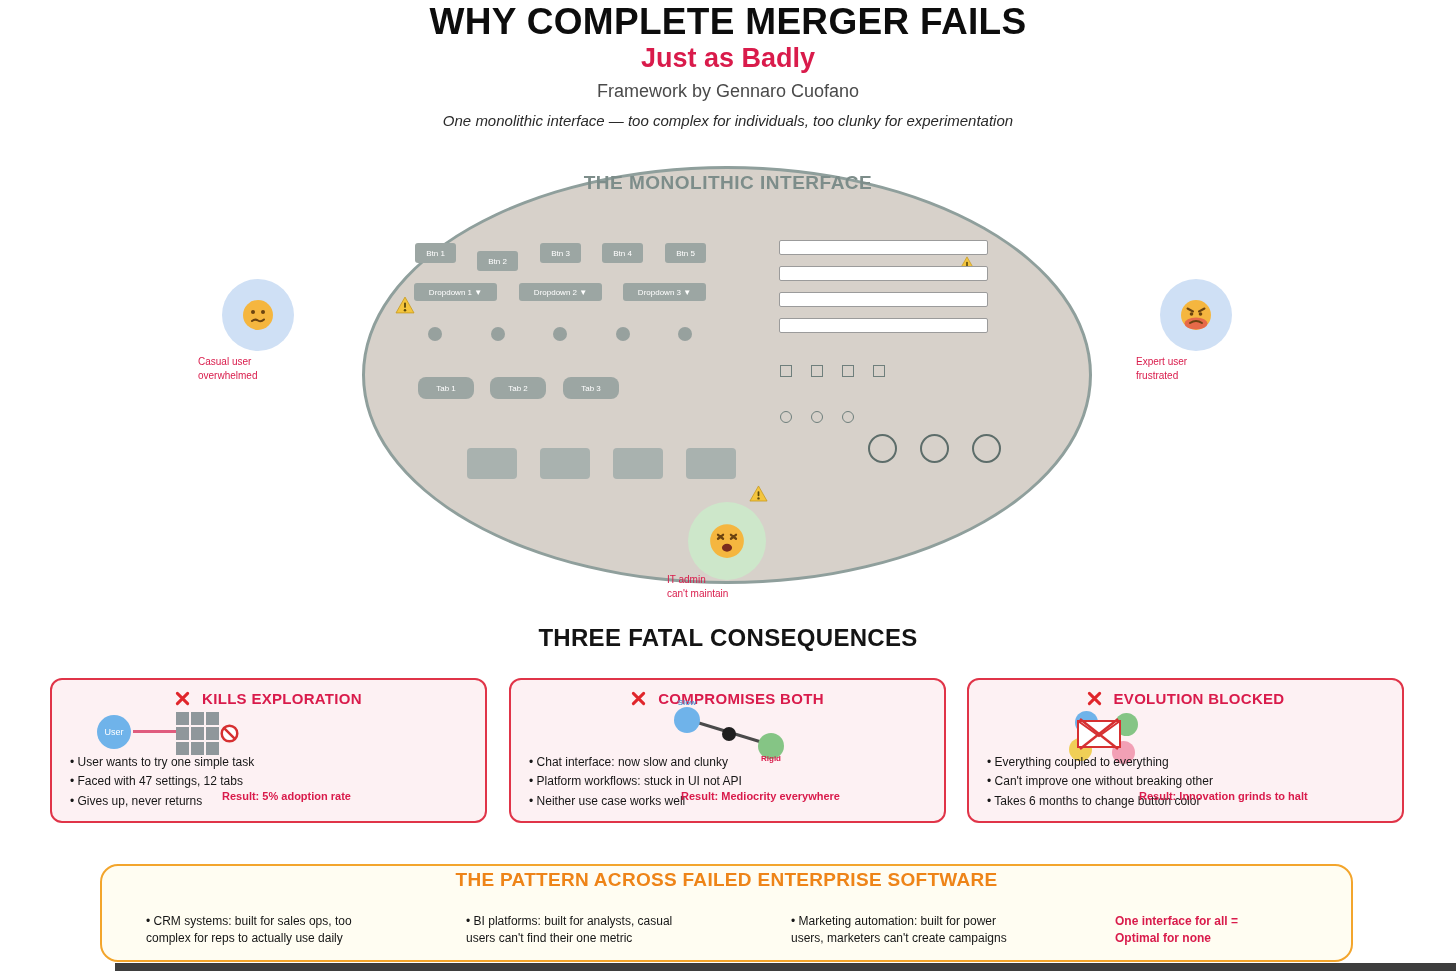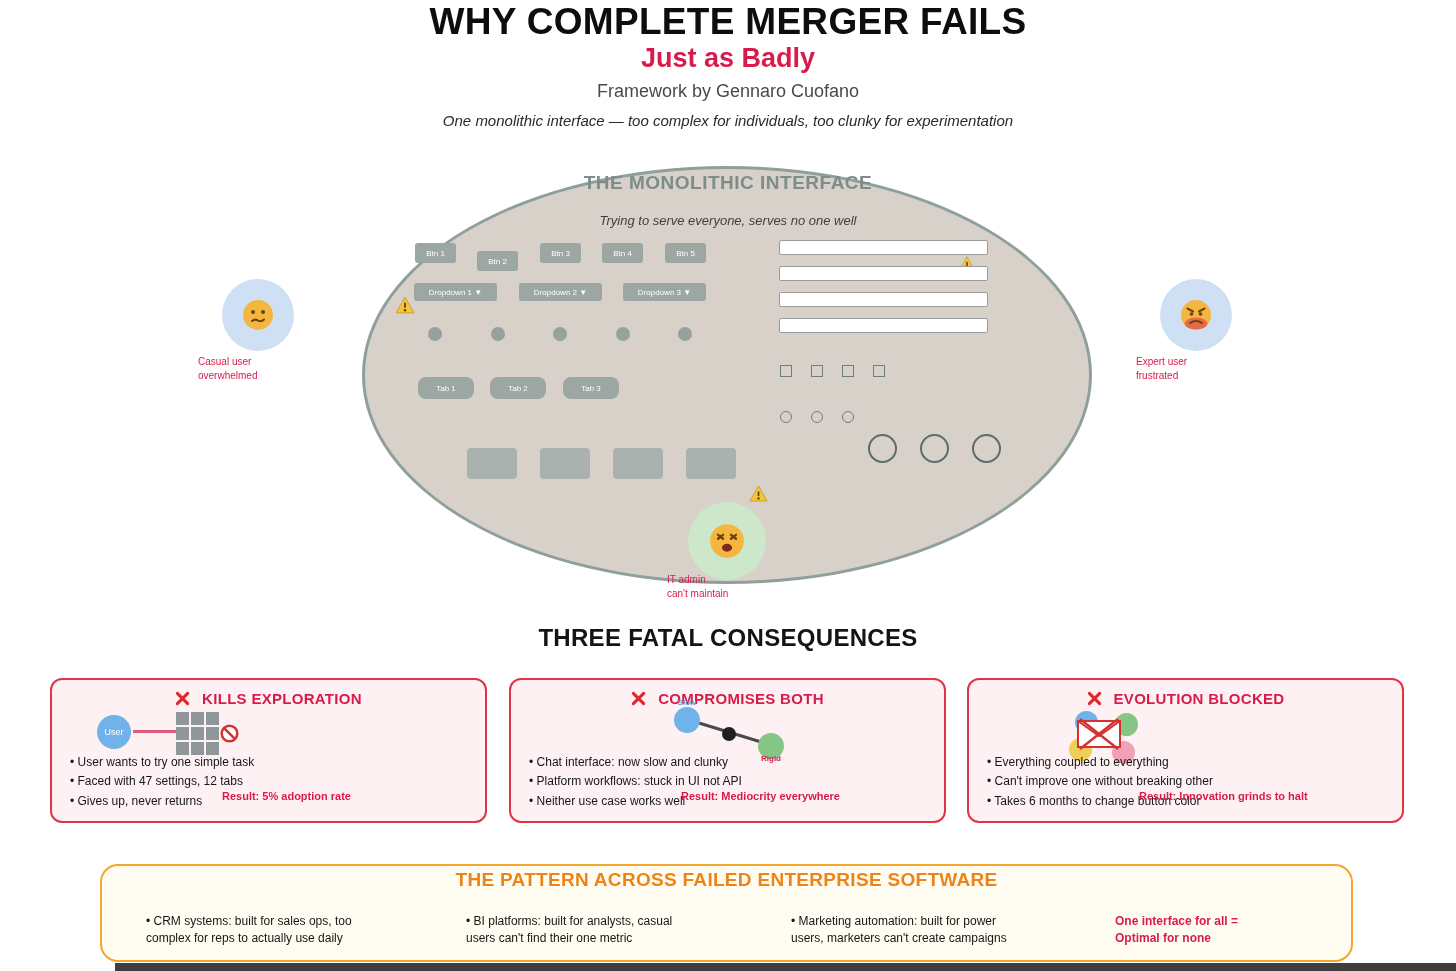--- a/index.html
+++ b/index.html
@@ -84,21 +84,20 @@
 
 <div class="page">
 
   <div class="abs ctr h-sub">Just as Badly</div>
   <div class="abs ctr h-title">WHY COMPLETE MERGER FAILS</div>
   <div class="abs ctr h-byline">Framework by Gennaro Cuofano</div>
   <div class="abs ctr h-desc">One monolithic interface — too complex for individuals, too clunky for experimentation</div>
 
   <div class="abs ellipse"></div>
   <div class="abs ctr mono-title">THE MONOLITHIC INTERFACE</div>
-  <div class="abs ctr mono-sub">Trying to serve everyone, serves no one well</div>
 
   <div class="m-btn" style="left:415px;top:243px">Btn 1</div>
   <div class="m-btn" style="left:477px;top:251px">Btn 2</div>
   <div class="m-btn" style="left:540px;top:243px">Btn 3</div>
   <div class="m-btn" style="left:602px;top:243px">Btn 4</div>
   <div class="m-btn" style="left:665px;top:243px">Btn 5</div>
 
   <div class="m-dd" style="left:414px;top:283px">Dropdown 1 ▼</div>
   <div class="m-dd" style="left:519px;top:283px">Dropdown 2 ▼</div>
   <div class="m-dd" style="left:623px;top:283px">Dropdown 3 ▼</div>

